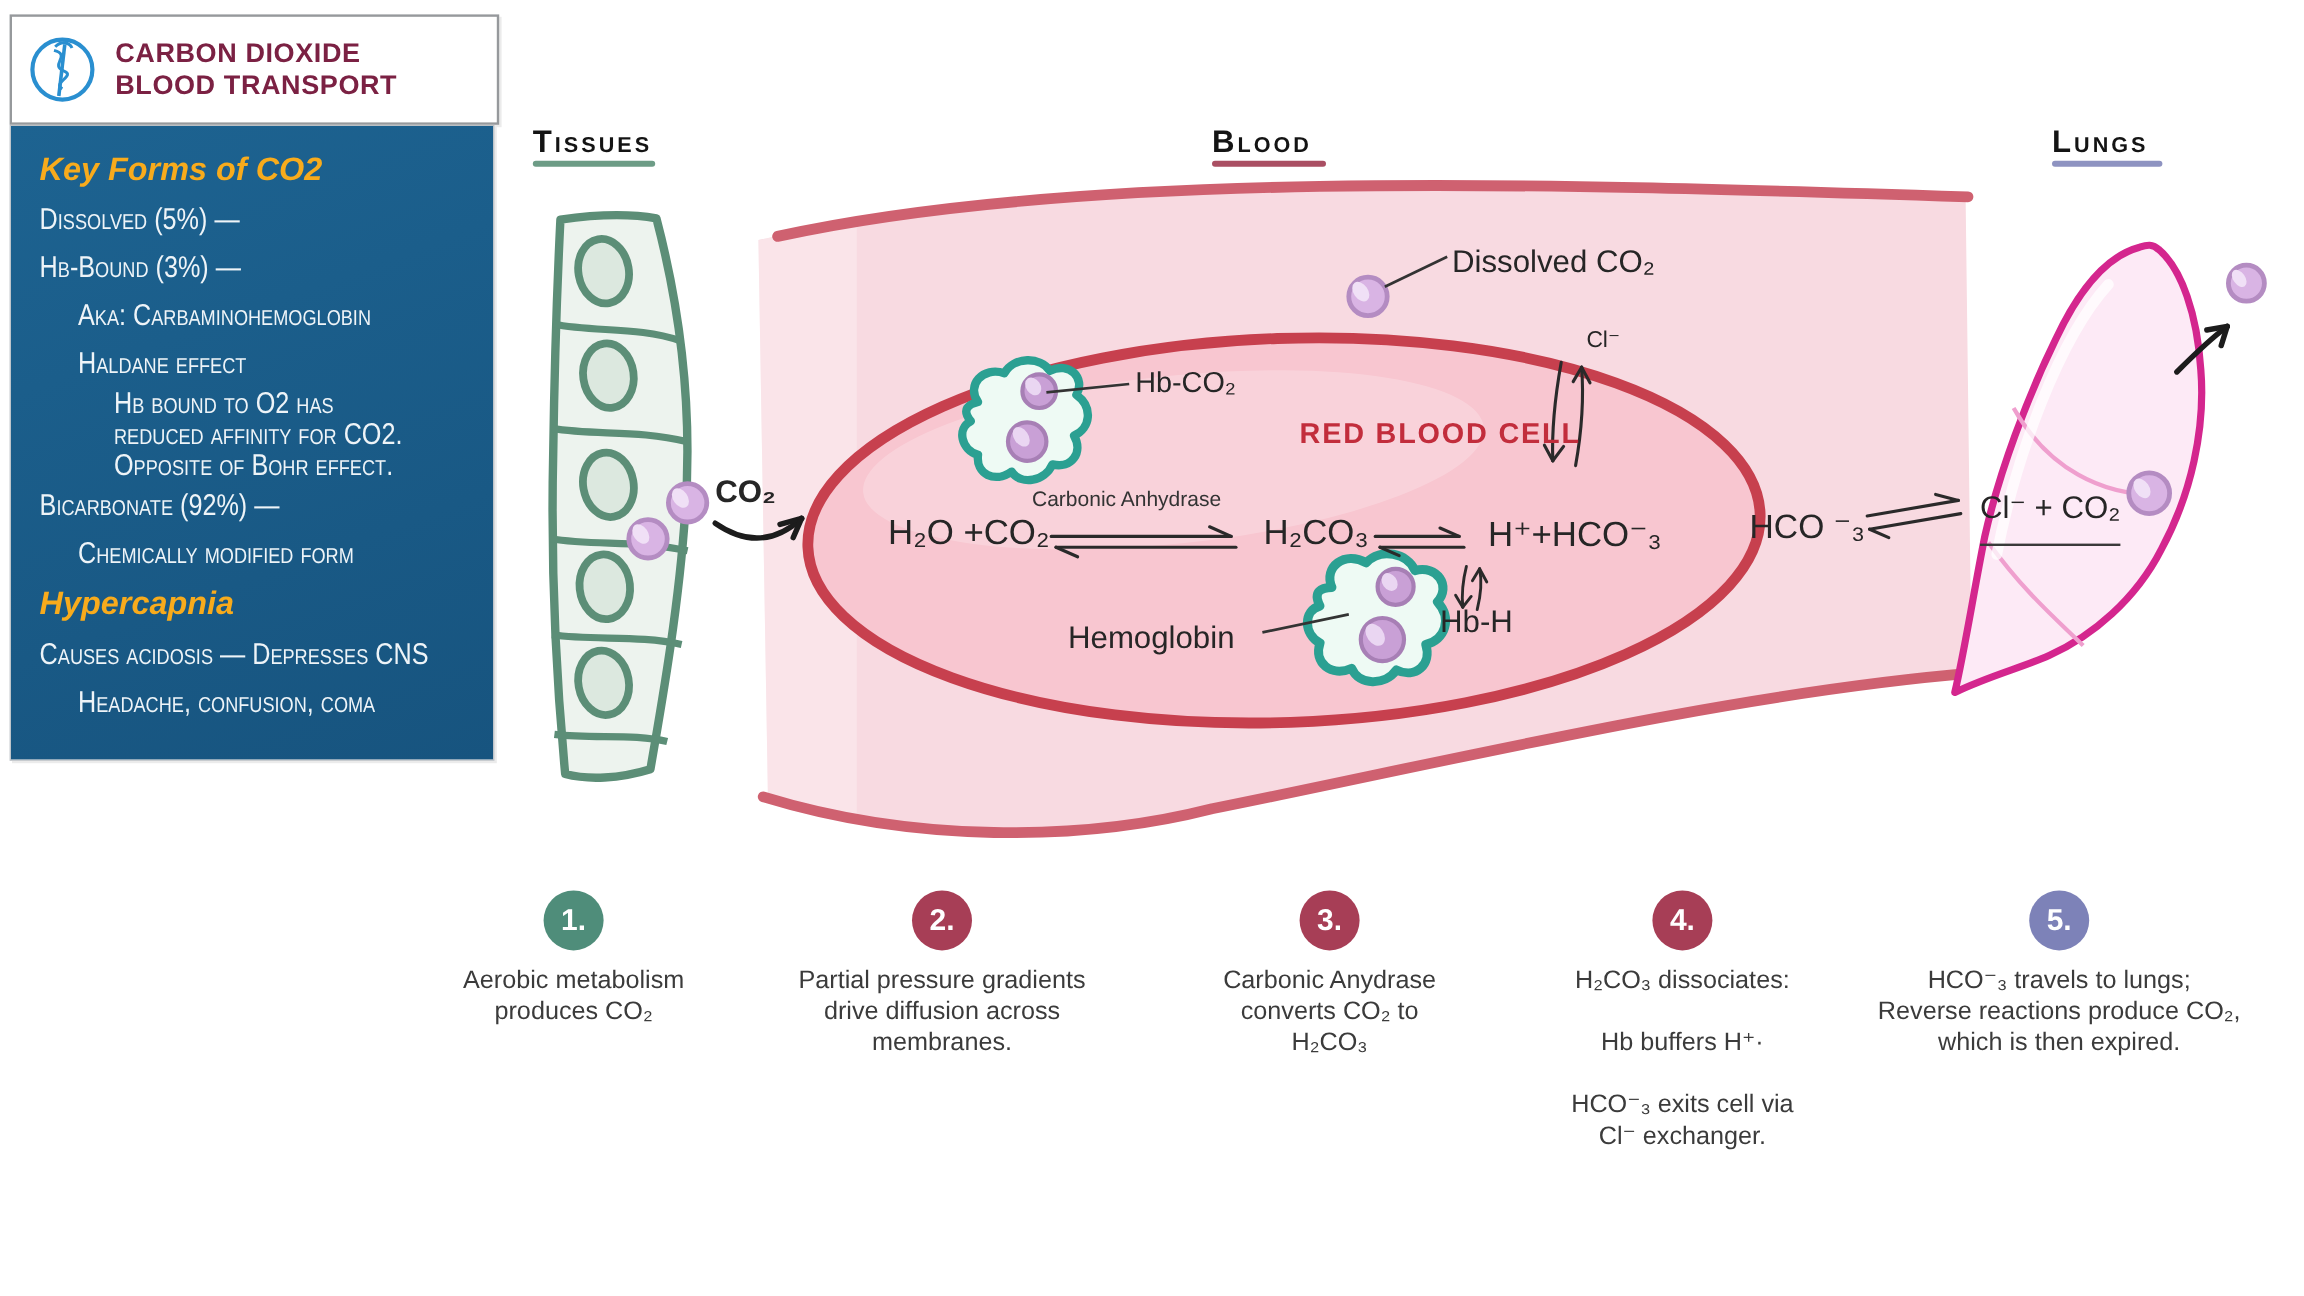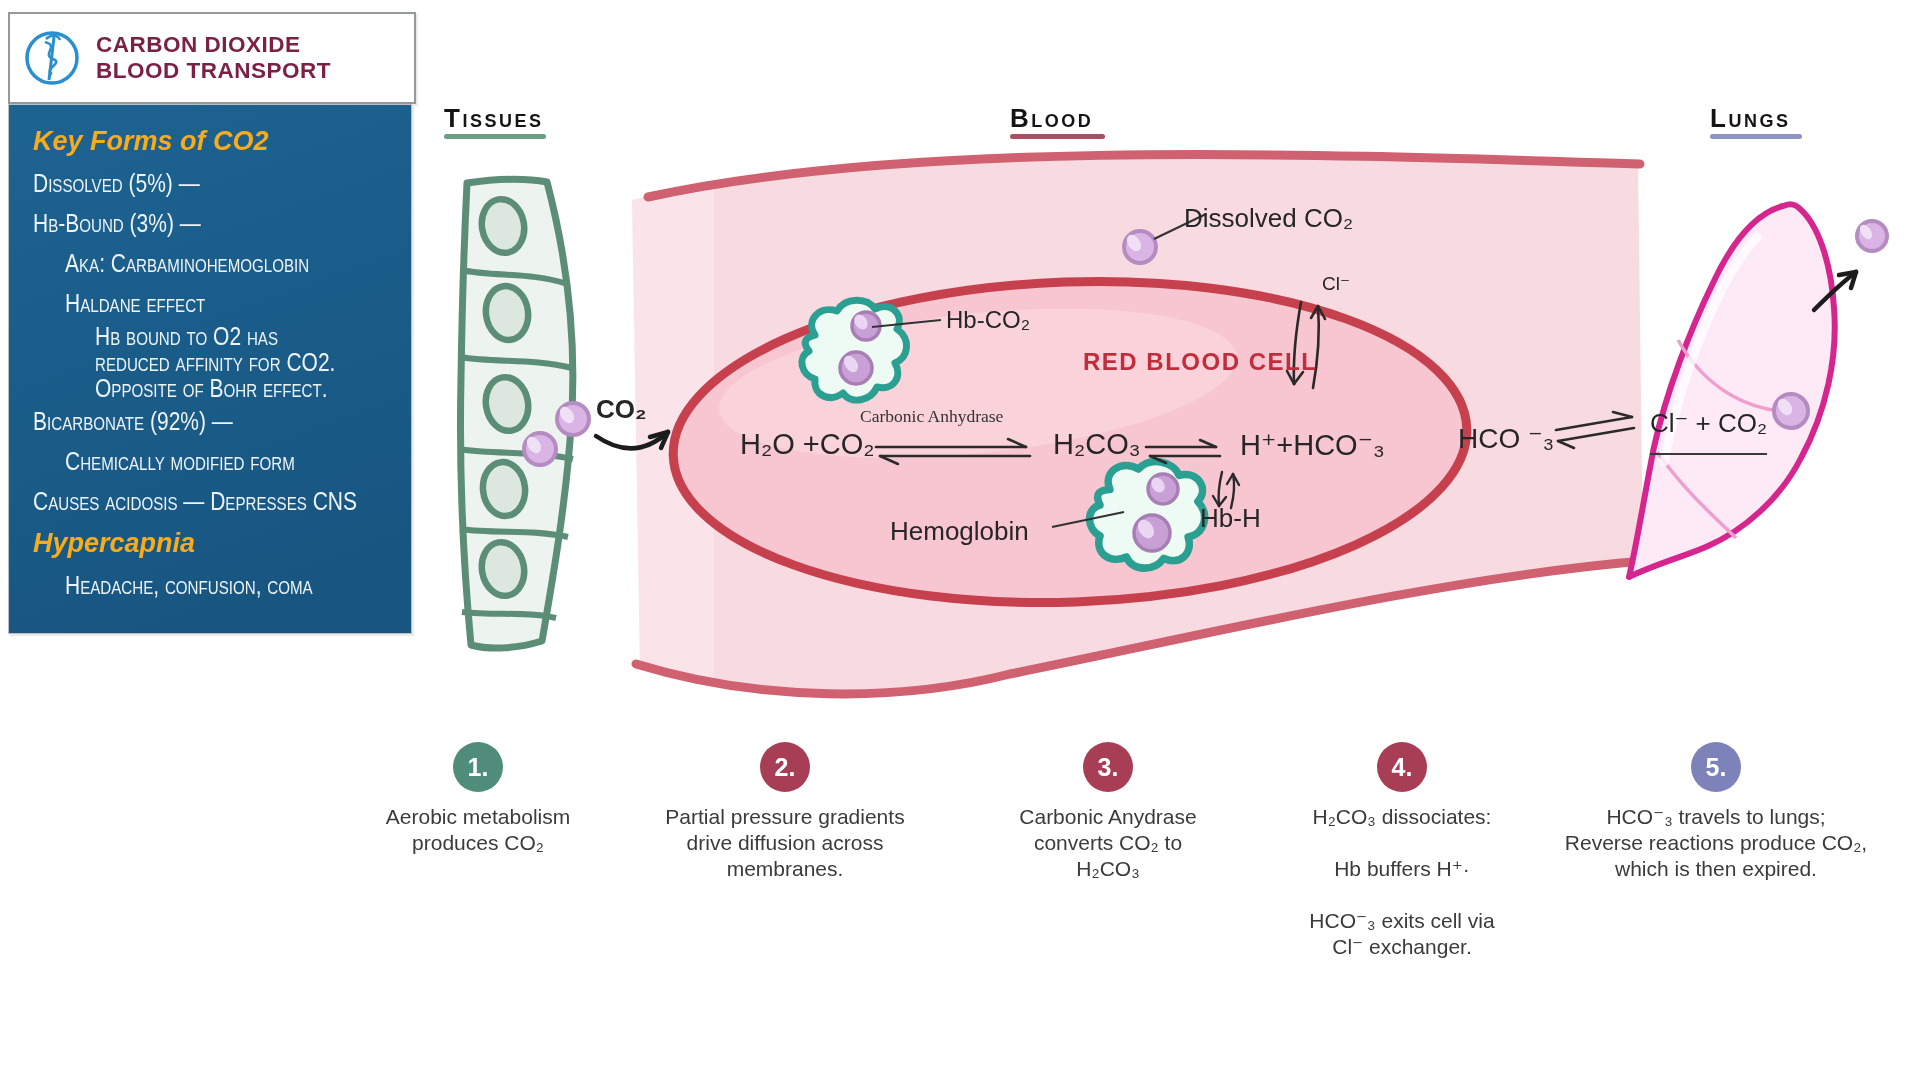--- a/index.html
+++ b/index.html
@@ -27,21 +27,21 @@
   .ind0{padding-left:14px;} .ind1{padding-left:46px;} .ind2{padding-left:76px;}
 
   
   .sec-head{position:absolute;font-variant:small-caps;font-weight:600;font-size:26px;
             letter-spacing:2.5px;color:#141414;line-height:28px;}
   .sec-underline{height:5px;border-radius:3px;margin-top:2px;}
 
   
   .lbl{position:absolute;font-size:26px;font-weight:500;color:#262626;white-space:nowrap;}
   .lbl-eq{font-size:29px;font-weight:500;}
-  .lbl-small{font-size:17.5px;font-weight:400;color:#333;font-family:Liberation Serif, serif;}
+  .lbl-small{font-size:17.5px;font-weight:400;color:#333;}
   .lbl-rbc{font-size:24px;font-weight:600;letter-spacing:1.5px;color:#c22d3c;margin-left:41px;}
   .lbl-underlined{border-bottom:2px solid #3a3a3a;padding-bottom:14px;font-size:26px;}
 
   
   .step{position:absolute;text-align:center;}
   .step-circle{width:50px;height:50px;border-radius:50%;margin:0 auto 12px auto;
                display:flex;align-items:center;justify-content:center;
                color:#ffffff;font-weight:bold;font-size:25px;}
   .step-text{font-size:21px;line-height:26px;color:#3b3b3b;white-space:pre-line;}
 </style>
@@ -191,40 +191,40 @@
     <div class="sb-line sb-heading ind0"><span>Key Forms of CO2</span></div>
     <div class="sb-line ind0"><span>Dissolved (5%)  —</span></div>
     <div class="sb-line ind0"><span>Hb-Bound (3%)  —</span></div>
     <div class="sb-line ind1"><span>Aka: Carbaminohemoglobin</span></div>
     <div class="sb-line ind1"><span>Haldane effect</span></div>
     <div class="sb-line sb-tight ind2"><span>Hb bound to O2 has</span></div>
     <div class="sb-line sb-tight ind2"><span>reduced affinity for CO2.</span></div>
     <div class="sb-line sb-tight ind2"><span>Opposite of Bohr effect.</span></div>
     <div class="sb-line ind0"><span>Bicarbonate (92%)  —</span></div>
     <div class="sb-line ind1"><span>Chemically modified form</span></div>
+    <div class="sb-line sb-heading ind0"><span>Hypercapnia</span></div>
     <div class="sb-line ind0"><span>Causes acidosis — Depresses CNS</span></div>
-    <div class="sb-line sb-heading ind0"><span>Hypercapnia</span></div>
     <div class="sb-line ind1"><span>Headache, confusion, coma</span></div>
   </div>
 
   <div class="sec-head" style="left:444px;top:104px;">
     <div>Tissues</div>
     <div class="sec-underline" style="width:102px;background:#6d9c86;"></div>
   </div>
   <div class="sec-head" style="left:1010px;top:104px;">
     <div>Blood</div>
     <div class="sec-underline" style="width:95px;background:#aa4f63;"></div>
   </div>
   <div class="sec-head" style="left:1710px;top:104px;">
     <div>Lungs</div>
     <div class="sec-underline" style="width:92px;background:#8e93c1;"></div>
   </div>
 
   <div class="lbl" style="left:596px;top:394px;font-weight:600;">CO₂</div>
-  <div class="lbl" style="left:1184px;top:203px;">Dissolved CO₂</div>
+  <div class="lbl" style="left:1210px;top:203px;">Dissolved CO₂</div>
   <div class="lbl" style="left:1322px;top:272px;font-size:19px;">Cl⁻</div>
   <div class="lbl" style="left:946px;top:306px;font-size:24px;">Hb-CO₂</div>
   <div class="lbl lbl-rbc" style="left:1042px;top:348px;">RED BLOOD CELL</div>
   <div class="lbl lbl-small" style="left:860px;top:406px;">Carbonic Anhydrase</div>
   <div class="lbl lbl-eq" style="left:740px;top:428px;">H₂O +CO₂</div>
   <div class="lbl lbl-eq" style="left:1053px;top:428px;">H₂CO₃</div>
   <div class="lbl lbl-eq" style="left:1240px;top:428px;">H⁺+HCO⁻₃</div>
   <div class="lbl" style="left:890px;top:516px;">Hemoglobin</div>
   <div class="lbl" style="left:1200px;top:503px;">Hb-H</div>
   <div class="lbl lbl-eq" style="left:1458px;top:422px;font-size:28px;">HCO ⁻₃</div>

